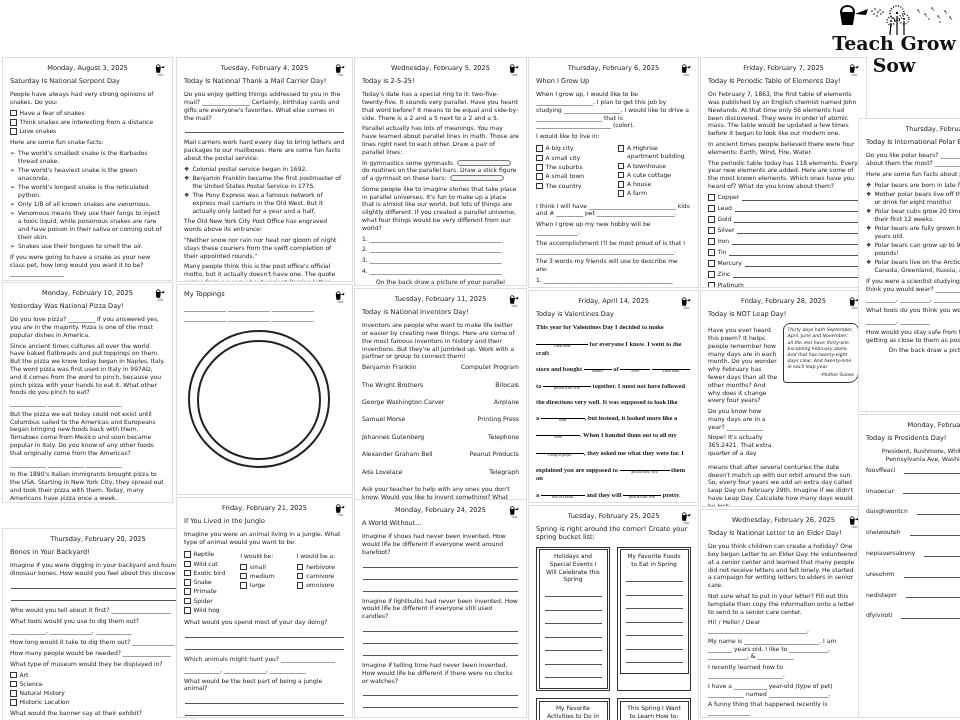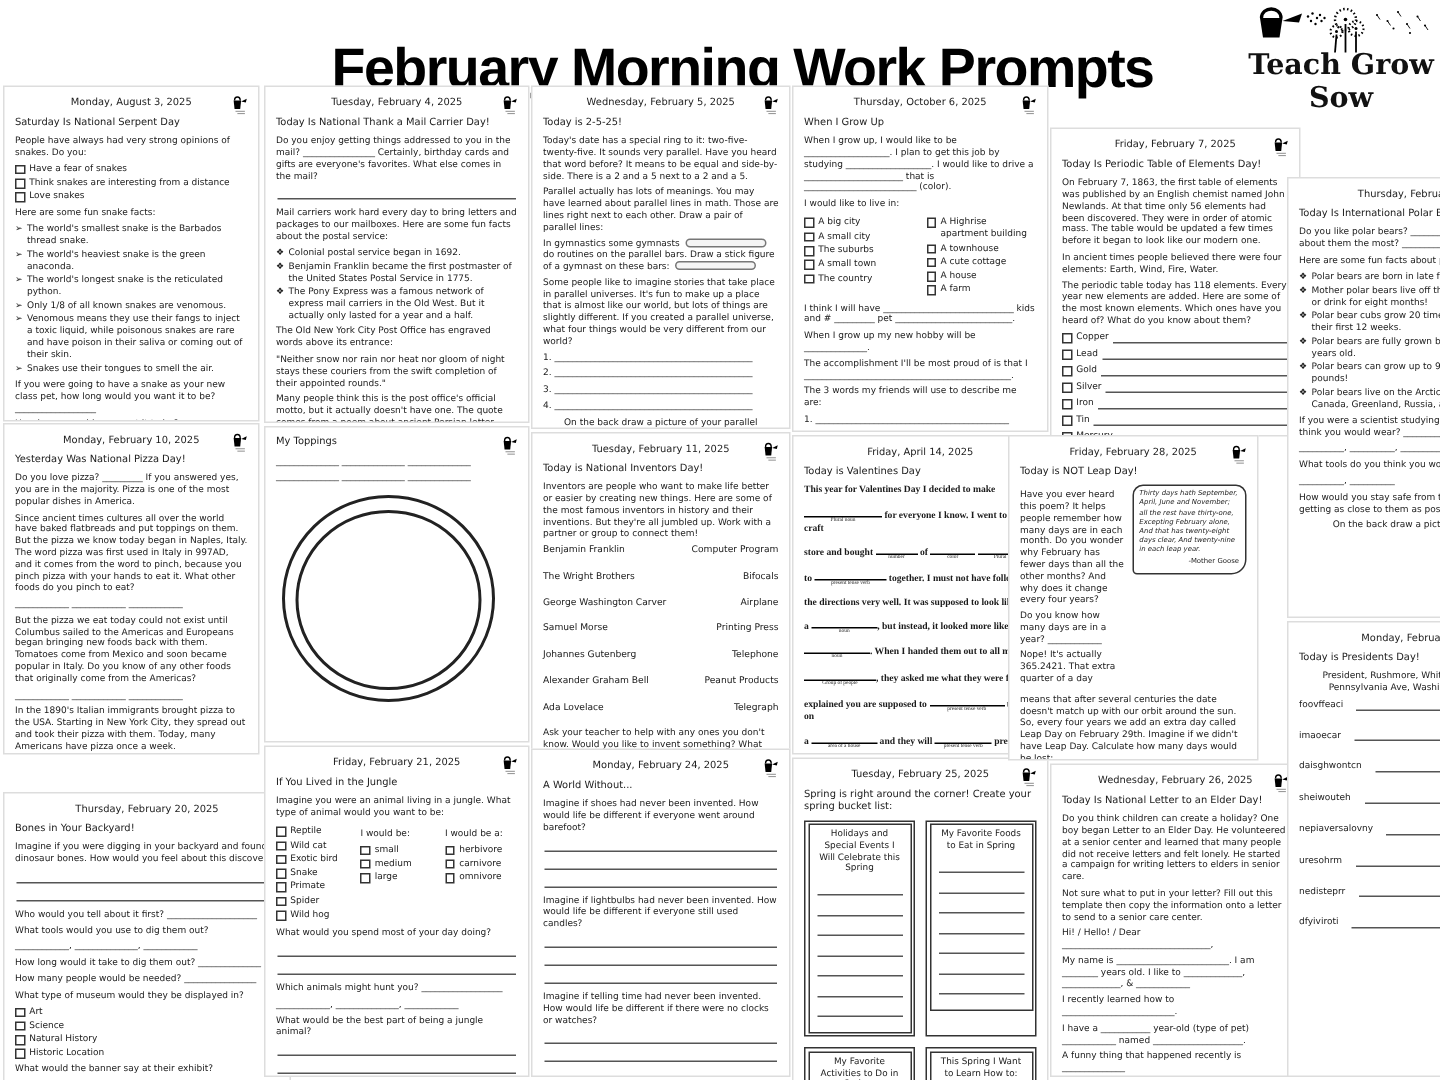--- a/index.html
+++ b/index.html
@@ -43,21 +43,20 @@
   .scr .w{flex:none;margin-right:6px;}
   .pill{display:inline-block;width:52px;height:4px;border:1px solid #777;border-radius:3px;
         vertical-align:middle;background:#f5f5f5;margin:0 2px;}
   svg{display:block;}
   .shape-wrap{margin:3px auto;text-align:center;}
 </style>
 </head>
 <body>
 
 <div id="canvas">
-  <h1 class="main-title">February Morning Work Prompts</h1>
   <div class="brand">
     <svg width="128" height="34" viewBox="0 0 128 34">
       <g fill="#000">
         <path d="M10 10 h15 l-2 13 h-11 z"></path>
         <path d="M11 10 C11 2 24 2 24 10" fill="none" stroke="#000" stroke-width="2.2"></path>
         <path d="M25 12 L38 7 L36 13 Z"></path>
         <circle cx="42" cy="9" r="0.8"></circle>
           <circle cx="45" cy="7" r="0.8"></circle>
           <circle cx="48" cy="10" r="0.8"></circle>
         <circle cx="44" cy="12" r="0.8"></circle>
@@ -438,21 +437,21 @@
       <article class="page" style="left: 528px; top: 57px; width: 171px; height: 231px;">
         <span class="mini-logo">
           <svg width="13" height="15" viewBox="0 0 20 24">
             <path d="M4 8 h8 l-1 9 h-6 z" fill="#000"></path>
             <path d="M5 8 C5 3 11 3 11 8" fill="none" stroke="#000" stroke-width="1.5"></path>
             <path d="M12 9 L18 6 L17 10 Z" fill="#000"></path>
             <rect x="6" y="19" width="10" height="1" fill="#888"></rect>
             <rect x="8" y="21.5" width="8" height="1" fill="#888"></rect>
           </svg>
         </span>
-        <div class="pg-date">Thursday, October 6, 2025</div>
+        <div class="pg-date">Thursday, February 6, 2025</div>
         <div class="pg-title">When I Grow Up</div>
         <div class="p">When I grow up, I would like to be ___________________. I plan to get this job by studying ___________________. I would like to drive a ______________________ that is _________________________ (color).</div>
         <div class="p">I would like to live in:</div>
         <div class="colrow">
           <div class="col">
             <div class="ck">
               <span class="cb"></span>
               <span>A big city</span>
             </div>
             <div class="ck">
@@ -567,21 +566,21 @@
               <h4>My Favorite Activities to Do in Spring:</h4>
             </div>
           </div>
           <div class="sbox">
             <div class="sin">
               <h4>This Spring I Want to Learn How to:</h4>
             </div>
           </div>
         </div>
       </article>
-      <article class="page" style="left: 700px; top: 57px; width: 167px; height: 206px; margin-top: 28px;">
+      <article class="page" style="left: 700px; top: 57px; width: 167px; height: 231px;">
         <span class="mini-logo">
           <svg width="13" height="15" viewBox="0 0 20 24">
             <path d="M4 8 h8 l-1 9 h-6 z" fill="#000"></path>
             <path d="M5 8 C5 3 11 3 11 8" fill="none" stroke="#000" stroke-width="1.5"></path>
             <path d="M12 9 L18 6 L17 10 Z" fill="#000"></path>
             <rect x="6" y="19" width="10" height="1" fill="#888"></rect>
             <rect x="8" y="21.5" width="8" height="1" fill="#888"></rect>
           </svg>
         </span>
         <div class="pg-date">Friday, February 7, 2025</div>
@@ -628,21 +627,21 @@
           <span class="cb"></span>
           <span>Zinc</span>
           <span class="fl"></span>
         </div>
         <div class="ckfill-row">
           <span class="cb"></span>
           <span>Platinum</span>
           <span class="fl"></span>
         </div>
       </article>
-      <article class="page" style="left: 672px; top: 290px; width: 167px; height: 217px;">
+      <article class="page" style="left: 700px; top: 290px; width: 167px; height: 217px;">
         <span class="mini-logo">
           <svg width="13" height="15" viewBox="0 0 20 24">
             <path d="M4 8 h8 l-1 9 h-6 z" fill="#000"></path>
             <path d="M5 8 C5 3 11 3 11 8" fill="none" stroke="#000" stroke-width="1.5"></path>
             <path d="M12 9 L18 6 L17 10 Z" fill="#000"></path>
             <rect x="6" y="19" width="10" height="1" fill="#888"></rect>
             <rect x="8" y="21.5" width="8" height="1" fill="#888"></rect>
           </svg>
         </span>
         <div class="pg-date">Friday, February 28, 2025</div>

